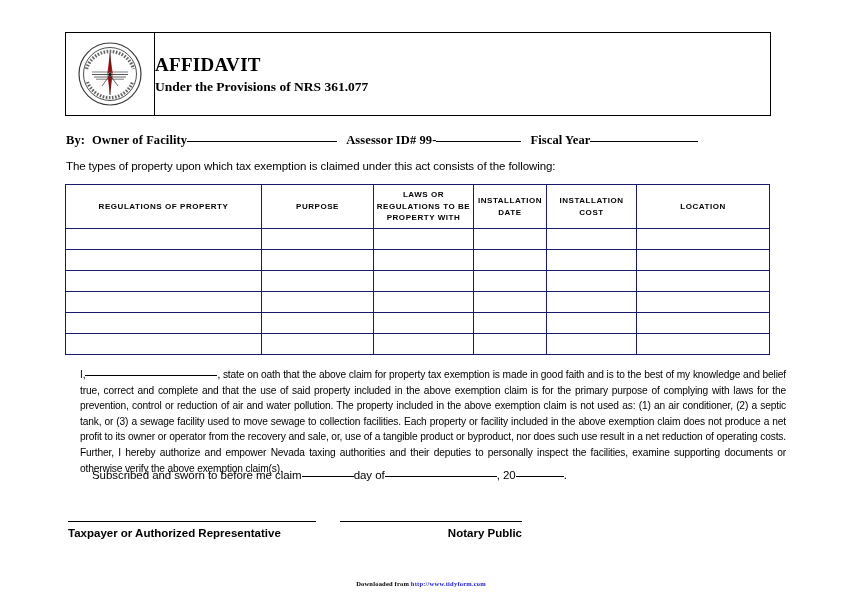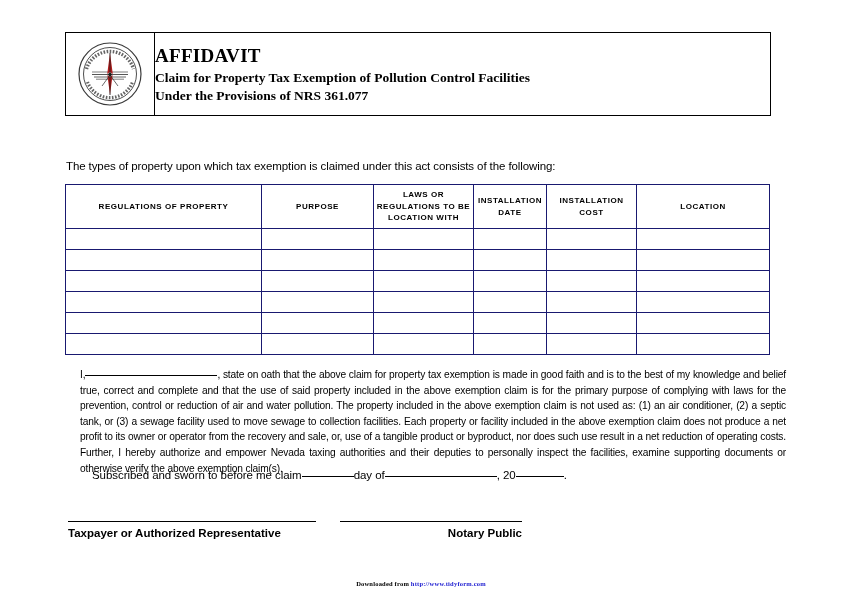--- a/index.html
+++ b/index.html
@@ -242,25 +242,27 @@
           <line x1="33" y1="12" x2="33" y2="54" stroke="#1a1a1a" stroke-width="0.8"></line>
           <line x1="25" y1="45" x2="33" y2="34" stroke="#2a2a2a" stroke-width="0.7"></line>
           <line x1="41" y1="45" x2="33" y2="34" stroke="#2a2a2a" stroke-width="0.7"></line>
           <circle cx="33" cy="33.5" r="1.8" fill="#1a1a1a"></circle>
         </svg>
       </div>
     </div>
 
     <div class="title-cell">
       <div class="title-main">AFFIDAVIT</div>
-      <div class="title-sub">Claim for Property Tax Exemption of Pollution Control Facilities</div>
       <div class="title-sub">Under the Provisions of NRS 361.077</div>
     </div>
   </div>
 
+  <div class="by-line">
+    <span class="by-label">By:</span><span>Owner of Facility</span><span class="rule rule-facility"></span><span class="gap-s"></span><span>Assessor ID# 99-</span><span class="rule rule-assessor"></span><span class="gap-s"></span><span>Fiscal Year</span><span class="rule rule-fiscal"></span>
+  </div>
 
   <div class="intro-line">The types of property upon which tax exemption is claimed under this act consists of the following:</div>
 
   <table class="prop-table">
     <colgroup>
       <col style="width:196px">
       <col style="width:112px">
       <col style="width:100px">
       <col style="width:73px">
       <col style="width:90px">
@@ -270,21 +272,21 @@
       <tr>
         <th>
           <div>REGULATIONS OF PROPERTY</div>
         </th>
         <th>
           <div>PURPOSE</div>
         </th>
         <th>
           <div>LAWS OR</div>
           <div>REGULATIONS TO BE</div>
-          <div>LOCATION WITH</div>
+          <div>PROPERTY WITH</div>
         </th>
         <th>
           <div>INSTALLATION</div>
           <div>DATE</div>
         </th>
         <th>
           <div>INSTALLATION</div>
           <div>COST</div>
         </th>
         <th>

